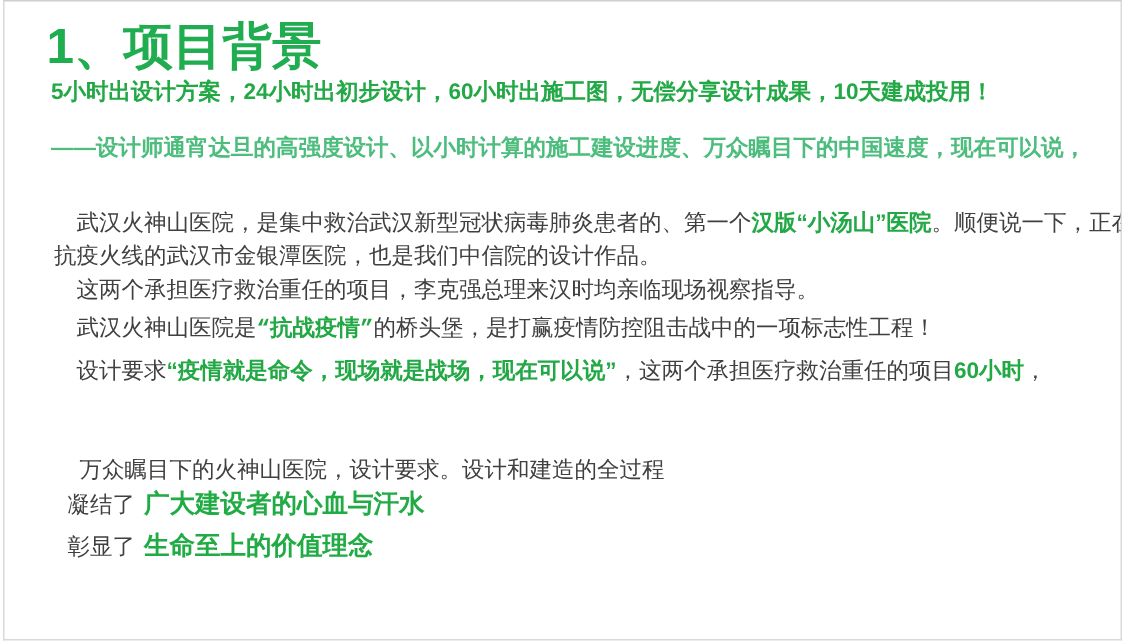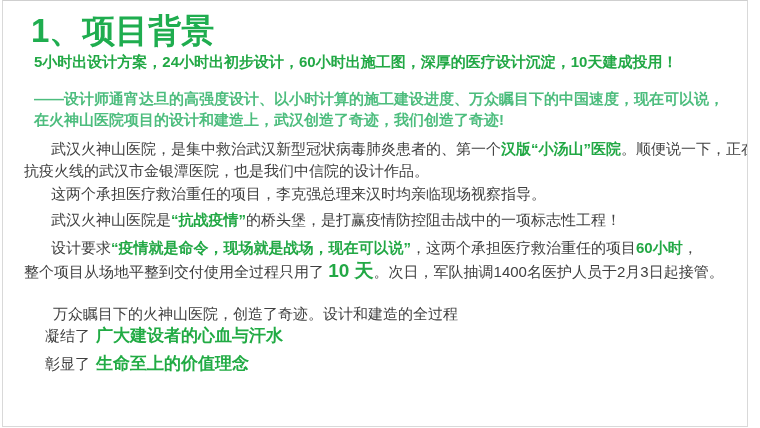--- a/index.html
+++ b/index.html
@@ -74,47 +74,43 @@
     font-size: 17px;
   }
 </style>
 </head>
 <body>
 
 <div class="slide">
 
   <div class="slide-title">1、项目背景</div>
 
-  <div class="line headline">5小时出设计方案，24小时出初步设计，60小时出施工图，深厚的医疗设计沉淀，10天建成投用！</div>
+  <div class="line headline">5小时出设计方案，24小时出初步设计，60小时出施工图，无偿分享设计成果，10天建成投用！</div>
 
   <div class="line quote" style="left:31px; top:88px;text-align:center;">——设计师通宵达旦的高强度设计、以小时计算的施工建设进度、万众瞩目下的中国速度，现在可以说，</div>
 
-  <div class="line quote" style="left:31px; top:109px;">在火神山医院项目的设计和建造上，武汉创造了奇迹，我们创造了奇迹!</div>
 
   <div class="line" style="left:48px; top:138px;">
     <span>武汉火神山医院，是集中救治武汉新型冠状病毒肺炎患者的、第一个</span><span class="em-green">汉版“小汤山”医院</span><span>。顺便说一下，正在</span>
   </div>
 
-  <div class="line" style="left:21px; top:160px;">抗疫火线的武汉市金银潭医院，也是我们中信院的设计作品。</div>
+  <div class="line" style="left:33px; top:160px;">抗疫火线的武汉市金银潭医院，也是我们中信院的设计作品。</div>
 
   <div class="line" style="left:48px; top:183px;">这两个承担医疗救治重任的项目，李克强总理来汉时均亲临现场视察指导。</div>
 
-  <div class="line" style="left:48px; top:209px;">
+  <div class="line" style="left:48px; top:209px;font-family:Liberation Mono, monospace;">
     <span>武汉火神山医院是</span><span class="em-green">“抗战疫情”</span><span>的桥头堡，是打赢疫情防控阻击战中的一项标志性工程！</span>
   </div>
 
   <div class="line" style="left:48px; top:237px;">
     <span>设计要求</span><span class="em-green">“疫情就是命令，现场就是战场，现在可以说”</span><span>，这两个承担医疗救治重任的项目</span><span class="em-green">60小时</span><span>，</span>
   </div>
 
-  <div class="line" style="left:21px; top:260px;">
-    <span>整个项目从场地平整到交付使用全过程只用了 </span><span class="em-big">10 天</span><span>。次日，军队抽调1400名医护人员于2月3日起接管。</span>
-  </div>
 
-  <div class="line summary-intro">万众瞩目下的火神山医院，创造了奇迹。设计和建造的全过程</div>
+  <div class="line summary-intro">万众瞩目下的火神山医院，设计要求。设计和建造的全过程</div>
 
   <div class="line summary-item" style="top:353px;">
     <span class="prefix">彰显了</span><span class="hl">生命至上的价值理念</span>
   </div>
 
   <div class="line summary-item" style="top:325px;">
     <span class="prefix">凝结了</span><span class="hl">广大建设者的心血与汗水</span>
   </div>
 
 

